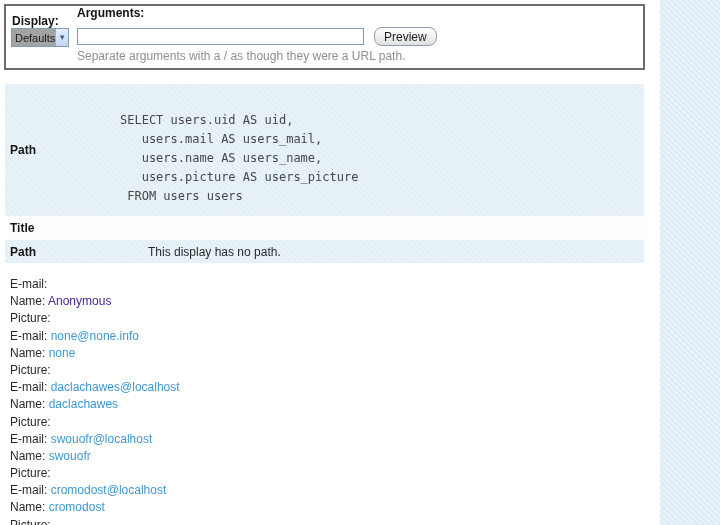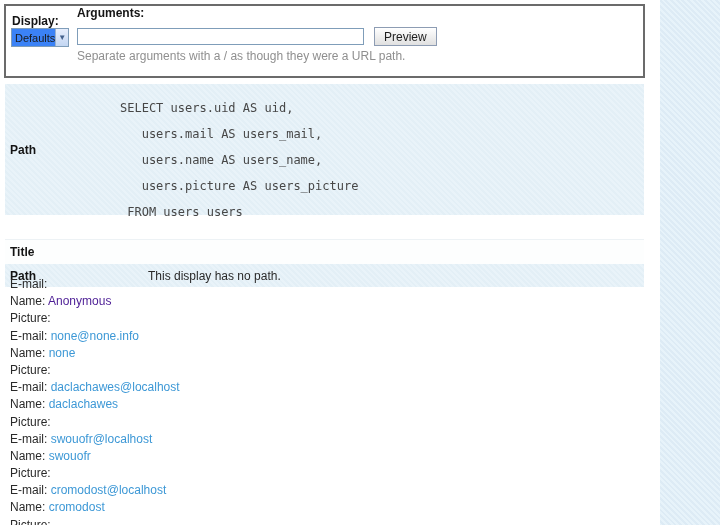--- a/index.html
+++ b/index.html
@@ -16,34 +16,34 @@
 
   
   .bg-band {
     position: absolute; top: 0; left: 660px; width: 60px; height: 525px;
     background: repeating-linear-gradient(45deg, #e7f3fa 0 2px, #ddebf5 2px 4px);
   }
 
   
   .preview-panel {
     position: absolute; left: 4px; top: 4px;
-    width: 641px; height: 74px;
+    width: 641px; height: 66px;
     border: 2px solid #6b6b6b;
     background: #ffffff;
     padding-left: 40px;
   }
   .fld-label { position: absolute; font-weight: bold; color: #141414; }
   .display-label { left: 6px; top: 8px; }
   .arguments-label { left: 71px; top: 0; }
 
   .select {
     position: absolute; left: 5px; top: 22px;
     width: 58px; height: 19px;
     border: 1px solid #7f9db9;
-    background: #3b82f6;
+    background: #a3a3a3;
     display: flex; align-items: center;
     cursor: default;
   }
   .select .sel-text { flex: 1; padding-left: 3px; font-size: 11px; color: #1a1a1a; }
   .select .sel-arrow {
     width: 16px; height: 17px;
     background: linear-gradient(#e7eefc, #c3d6f2);
     border-left: 1px solid #9ab1cc;
     display: flex; align-items: center; justify-content: center;
     font-size: 8px; color: #44618c;
@@ -57,49 +57,49 @@
     font-family: "Liberation Sans", sans-serif;
     font-size: 12px; padding: 0 2px;
   }
   .preview-button {
     position: absolute; left: 368px; top: 21px;
     height: 19px; padding: 0 9px;
     font-family: "Liberation Sans", sans-serif;
     font-size: 12px; color: #1f1f1f;
     background: linear-gradient(#ffffff, #e0e0e0);
     border: 1px solid #8d9cb3;
-    border-radius: 0;
+    border-radius: 8px;
     cursor: pointer;
   }
   .help-text {
     position: absolute; left: 71px; top: 43px;
     color: #8f8f8f; font-size: 12px;
   }
 
   
   .summary-table { position: absolute; left: 5px; top: 84px; width: 639px; }
   .srow { display: flex; align-items: stretch; }
   .srow.blue {
     background: repeating-linear-gradient(45deg, #e9f3f9 0 2px, #e3eff6 2px 4px);
   }
   .srow .cell-label {
     width: 115px; padding-left: 5px;
     display: flex; align-items: center;
     font-weight: bold; color: #141414;
   }
   .srow .cell-content { flex: 1; }
   .row-query { height: 131px; }
-  .row-title { height: 25px; background: #fdfefe; border-top: 1px solid #edf2f5; margin-top: 24px; }
+  .row-title { height: 25px; background: #fdfefe; border-top: 1px solid #edf2f5; }
   .row-path  { height: 23px; gap: 28px; }
   .row-title .cell-content, .row-path .cell-content { display: flex; align-items: center; }
   .query-sql {
     font-family: "DejaVu Sans Mono", "Liberation Mono", monospace;
-    font-size: 12px; line-height: 26px;
+    font-size: 12px; line-height: 19px;
     color: #474747;
-    padding-top: 11px;
+    padding-top: 27px;
     white-space: pre;
   }
 
   
   .results { position: absolute; left: 10px; top: 276px; width: 640px; }
   .result-line { line-height: 17.2px; height: 17.2px; white-space: nowrap; }
   .result-line .val-link { color: #3d98d6; text-decoration: none; cursor: pointer; }
   .result-line .val-plain { color: #4c1d95; }
 </style>
 </head>

